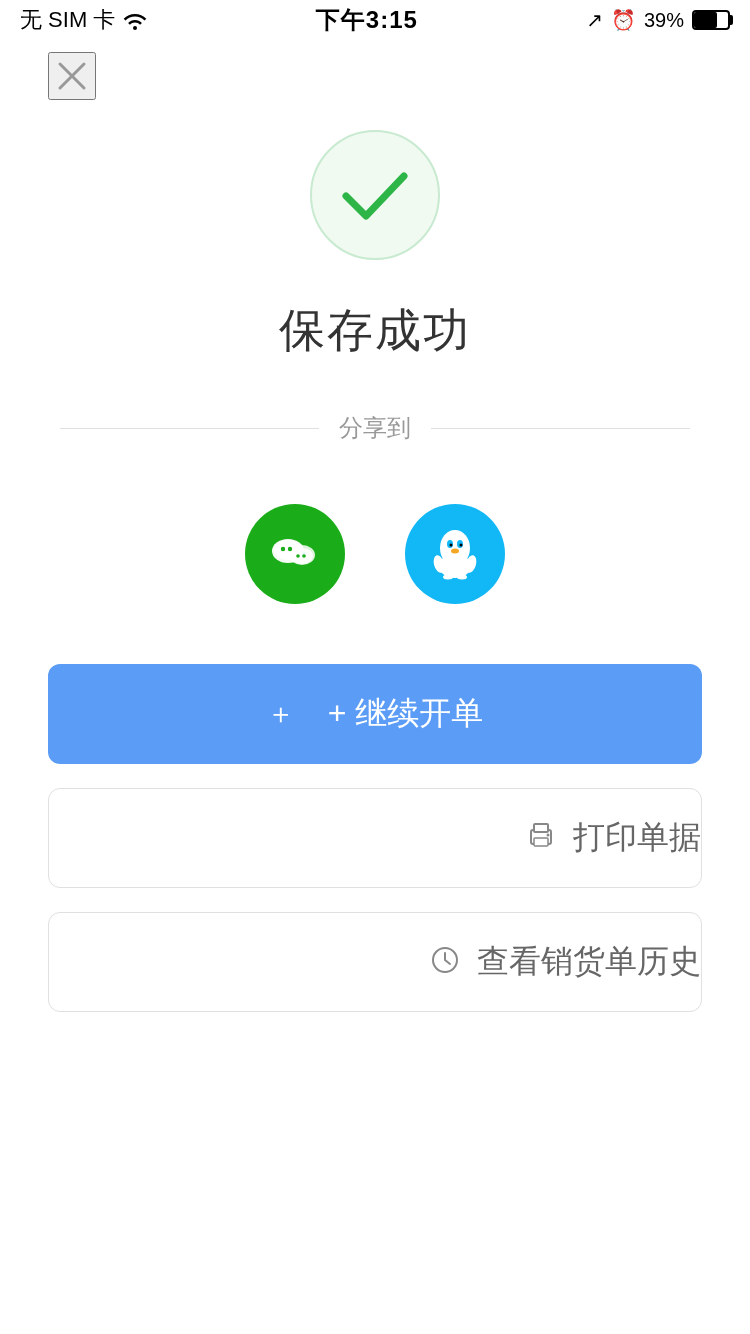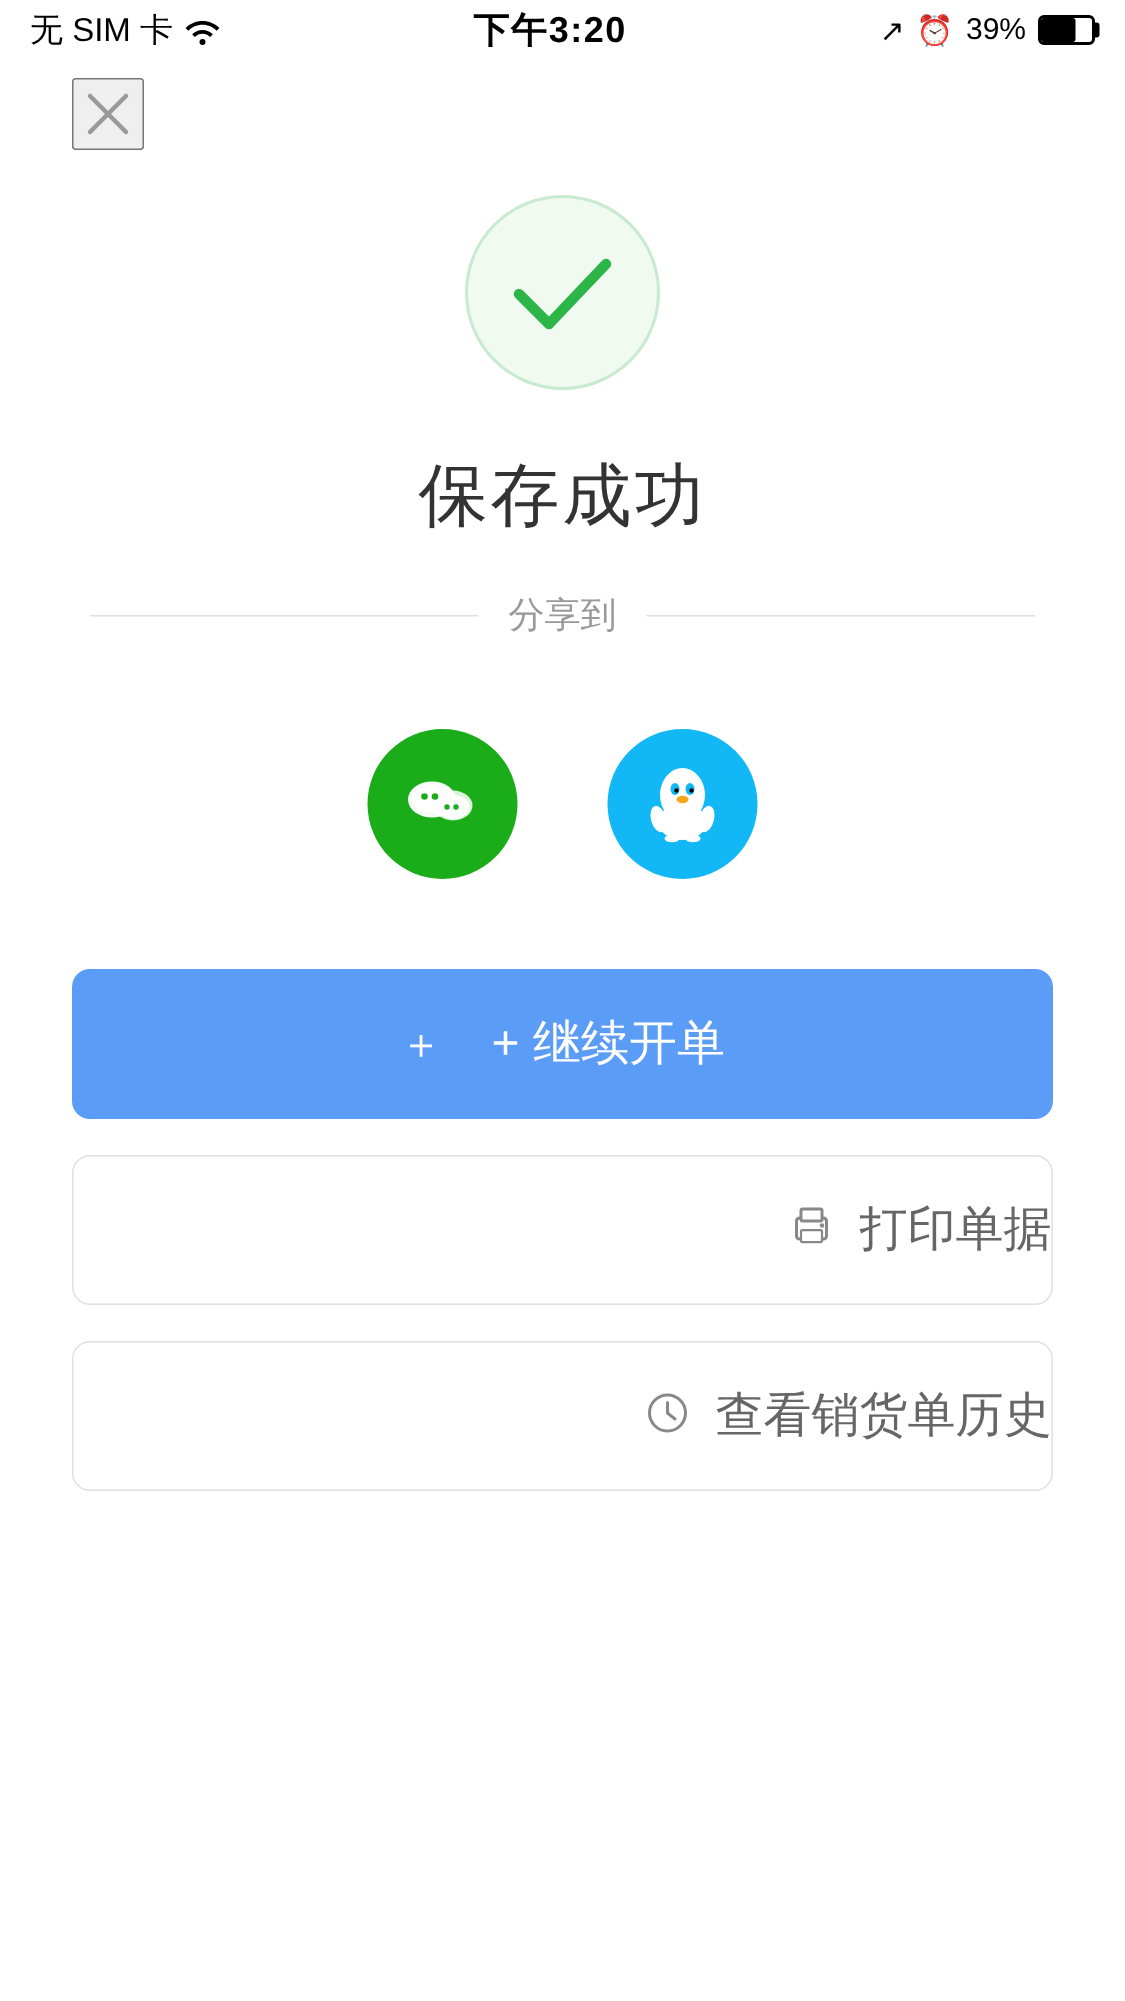--- a/index.html
+++ b/index.html
@@ -110,21 +110,21 @@
     .checkmark {
       width: 70px;
       height: 55px;
     }
 
     
     .success-title {
       font-size: 46px;
       font-weight: 500;
       color: #333333;
-      margin-bottom: 32px;
+      margin-bottom: 50px;
       letter-spacing: 2px;
     }
 
     
     .divider-section {
       width: 100%;
       display: flex;
       align-items: center;
       padding: 0 60px;
       margin-bottom: 60px;
@@ -207,21 +207,21 @@
 
 <div class="status-bar">
   <div class="status-left">
     <span>无 SIM 卡</span>
     <svg width="24" height="20" viewBox="0 0 24 20">
       <path d="M12 16a2 2 0 1 1 0 4 2 2 0 0 1 0-4z" fill="#000"></path>
       <path d="M12 10c2.7 0 5.1 1.1 6.9 2.9l-1.8 1.8C15.7 13.3 14 12.5 12 12.5s-3.7.8-5.1 2.2L5.1 12.9C6.9 11.1 9.3 10 12 10z" fill="#000"></path>
       <path d="M12 4c4.4 0 8.4 1.8 11.3 4.7l-1.8 1.8C19.1 8 15.7 6.5 12 6.5S4.9 8 2.5 10.5L.7 8.7C3.6 5.8 7.6 4 12 4z" fill="#000"></path>
     </svg>
   </div>
-  <div class="status-center">下午3:20</div>
+  <div class="status-center">下午3:15</div>
   <div class="status-right">
     <span>↗</span>
     <span>⏰</span>
     <span>39%</span>
     <div class="battery-bar">
       <div class="battery-fill"></div>
     </div>
   </div>
 </div>
 

